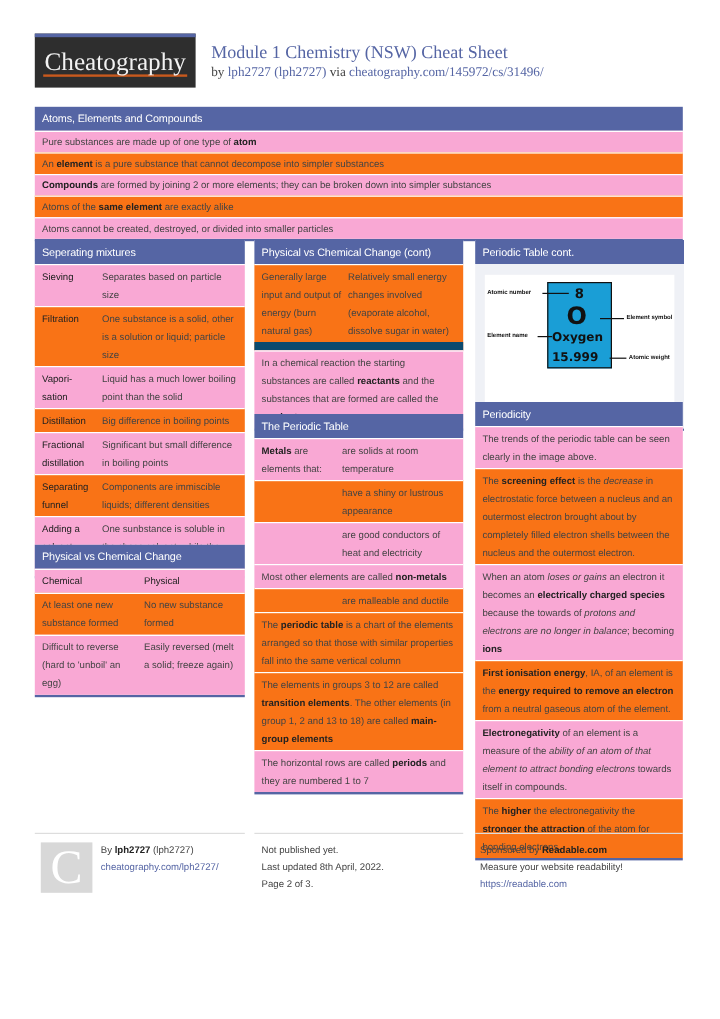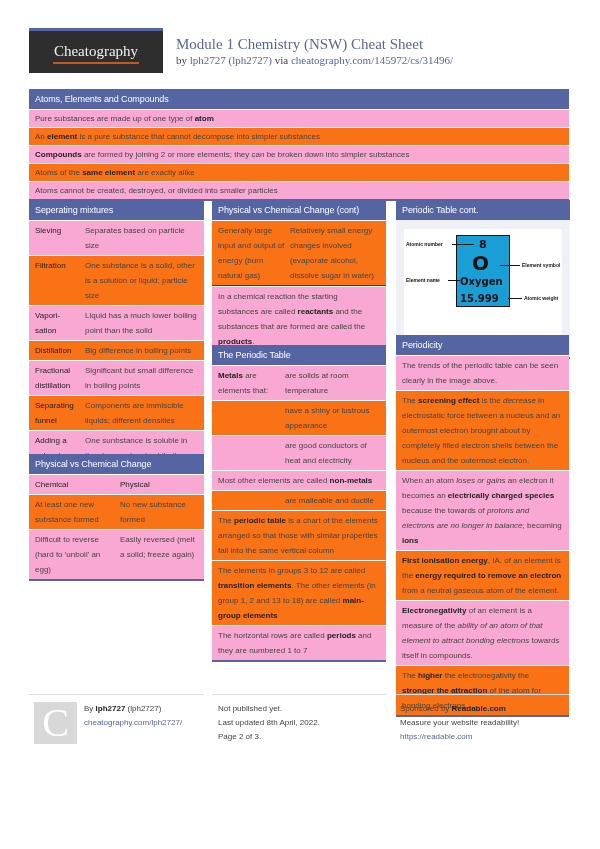--- a/index.html
+++ b/index.html
@@ -7,21 +7,21 @@
     body { position: relative; font-family: "Liberation Sans", sans-serif; color: #444; }
     b { color: #222; font-weight: bold; }
     i { font-style: italic; }
 
     .logo {
       position: absolute; left: 29px; top: 28px; width: 134px; height: 45px;
       background: #2e2e2e; border-top: 3px solid #5565a4;
       display: flex; align-items: center; justify-content: center;
     }
     .logo-text {
-      font-family: "Liberation Serif", serif; color: #f2f2f2; font-size: 15px;
+      font-family: "Liberation Serif", serif; color: #f2f2f2; font-size: 21px;
       border-bottom: 2px solid #c8591d; line-height: 20px; padding: 0 1px 1px;
     }
     .title-block { position: absolute; left: 176px; top: 36px; }
     .title { font-family: "Liberation Serif", serif; color: #5565a4; font-size: 15px; line-height: 16px; }
     .byline { font-family: "Liberation Serif", serif; font-size: 11px; color: #444; line-height: 14px; margin-top: 1px; }
     .byline .lnk { color: #5565a4; }
 
     .box { position: absolute; border-bottom: 2px solid #5565a4; background: #fff; }
     .box-head {
       background: #5565a4; color: #fff; font-size: 9px; height: 20px;
@@ -118,21 +118,21 @@
       <div class="c2">No new substance formed</div>
     </div>
   <div class="row alt tbl">
       <div class="c1" style="width:85px;padding-right:4px">Difficult to reverse (hard to 'unboil' an egg)</div>
       <div class="c2">Easily reversed (melt a solid; freeze again)</div>
     </div>
 </div>
 
 <div class="box" style="left:212px;top:200px;width:174px;">
   <div class="box-head">Physical vs Chemical Change (cont)</div>
-  <div class="row wh tbl" style="border-bottom:1px solid #0c4a6e;align-items:center;">
+  <div class="row wh tbl" style="border-bottom:7px solid #0c4a6e;align-items:center;">
       <div class="c1" style="width:72px;padding-right:3px">Generally large input and output of energy (burn natural gas)</div>
       <div class="c2">Relatively small energy changes involved (evaporate alcohol, dissolve sugar in water)</div>
     </div>
   <div class="row alt">
     <span>In a chemical reaction the starting substances are called </span><b>reactants</b><span> and the substances that are formed are called the </span><b>products</b><span>.</span>
   </div>
 </div>
 
 <div class="box" style="left:212px;top:345px;width:174px;">
   <div class="box-head">The Periodic Table</div>

